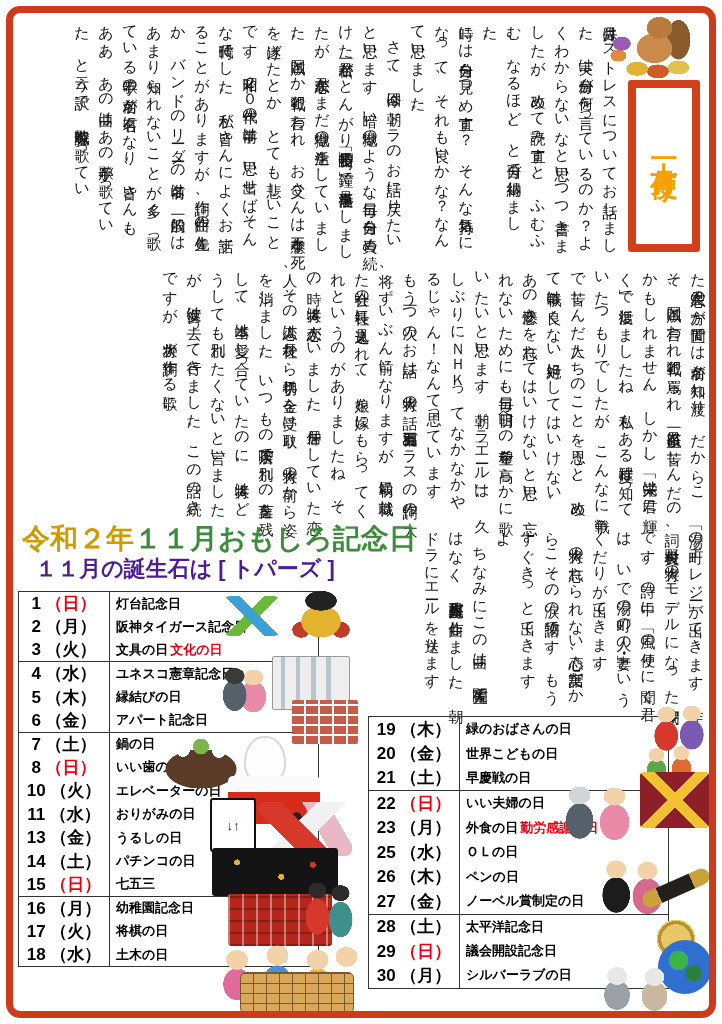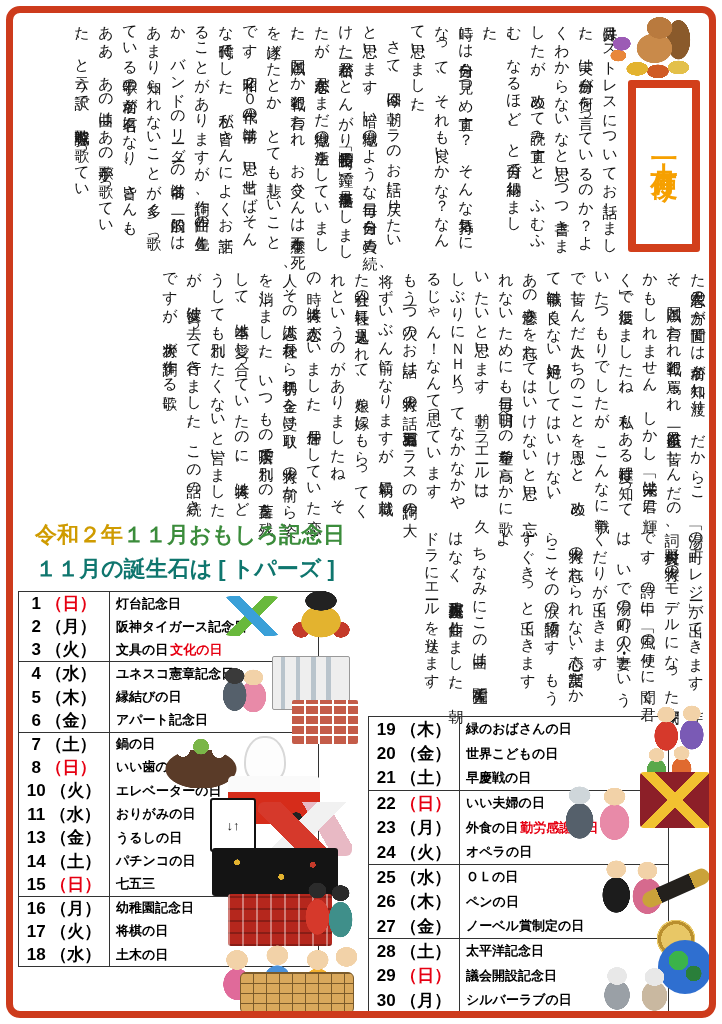--- a/index.html
+++ b/index.html
@@ -15,25 +15,25 @@
   #block2{left:22px;top:262px;width:688px;height:254px;}
   #block3{left:358px;top:521px;width:350px;height:192px;}
   
   .title-box{position:absolute;top:80px;right:22px;width:56px;height:156px;
              border:8px solid #d23f1b;border-radius:3px;background:#fff;
              display:flex;align-items:center;justify-content:center;}
   .title-box span{writing-mode:vertical-rl;font-size:27px;font-weight:bold;
              color:#f6a000;letter-spacing:4px;font-family:"DejaVu Sans",sans-serif;}
   
   .h1{position:absolute;left:22px;top:520px;width:336px;text-align:center;
-      font-size:22px;font-weight:bold;white-space:nowrap;}
+      font-size:28px;font-weight:bold;white-space:nowrap;}
   .h1 .gold{color:#cf9b00;}
   .h1 .green{color:#3b8c3b;}
   .h2{position:absolute;left:22px;top:554px;width:326px;text-align:center;
-      font-size:22px;font-weight:bold;color:#0f766e;white-space:nowrap;}
+      font-size:22px;font-weight:bold;color:#4c1d95;white-space:nowrap;}
   
   table.cal{position:absolute;border-collapse:collapse;border:1.6px solid #333;
             font-weight:bold;background:transparent;padding-left:25px;}
   #cal-left{left:18px;top:591px;}
   #cal-right{left:368px;top:716px;}
   #cal-left tr{height:23.4px;}
   #cal-right tr{height:24.7px;}
   td.tday{width:86px;text-align:center;border-right:1.6px solid #333;
           font-size:17px;white-space:nowrap;padding:0 2px;}
   td.tev{font-size:13px;white-space:nowrap;padding:0 6px;width:196px;}
@@ -158,24 +158,20 @@
           <td class="tday"><span>21</span> <span>（土）</span></td>
           <td class="tev"><span>早慶戦の日</span><span class="extra"></span></td>
         </tr>
       <tr>
           <td class="tday"><span>22</span> <span class="red">（日）</span></td>
           <td class="tev"><span>いい夫婦の日</span><span class="extra"></span></td>
         </tr>
       <tr>
           <td class="tday"><span>23</span> <span>（月）</span></td>
           <td class="tev"><span>外食の日</span><span class="extra">勤労感謝の日</span></td>
-        </tr>
-      <tr class="g">
-          <td class="tday"><span>24</span> <span>（火）</span></td>
-          <td class="tev"><span>オペラの日</span><span class="extra"></span></td>
         </tr>
       <tr>
           <td class="tday"><span>25</span> <span>（水）</span></td>
           <td class="tev"><span>ＯＬの日</span><span class="extra"></span></td>
         </tr>
       <tr>
           <td class="tday"><span>26</span> <span>（木）</span></td>
           <td class="tev"><span>ペンの日</span><span class="extra"></span></td>
         </tr>
       <tr class="g">

